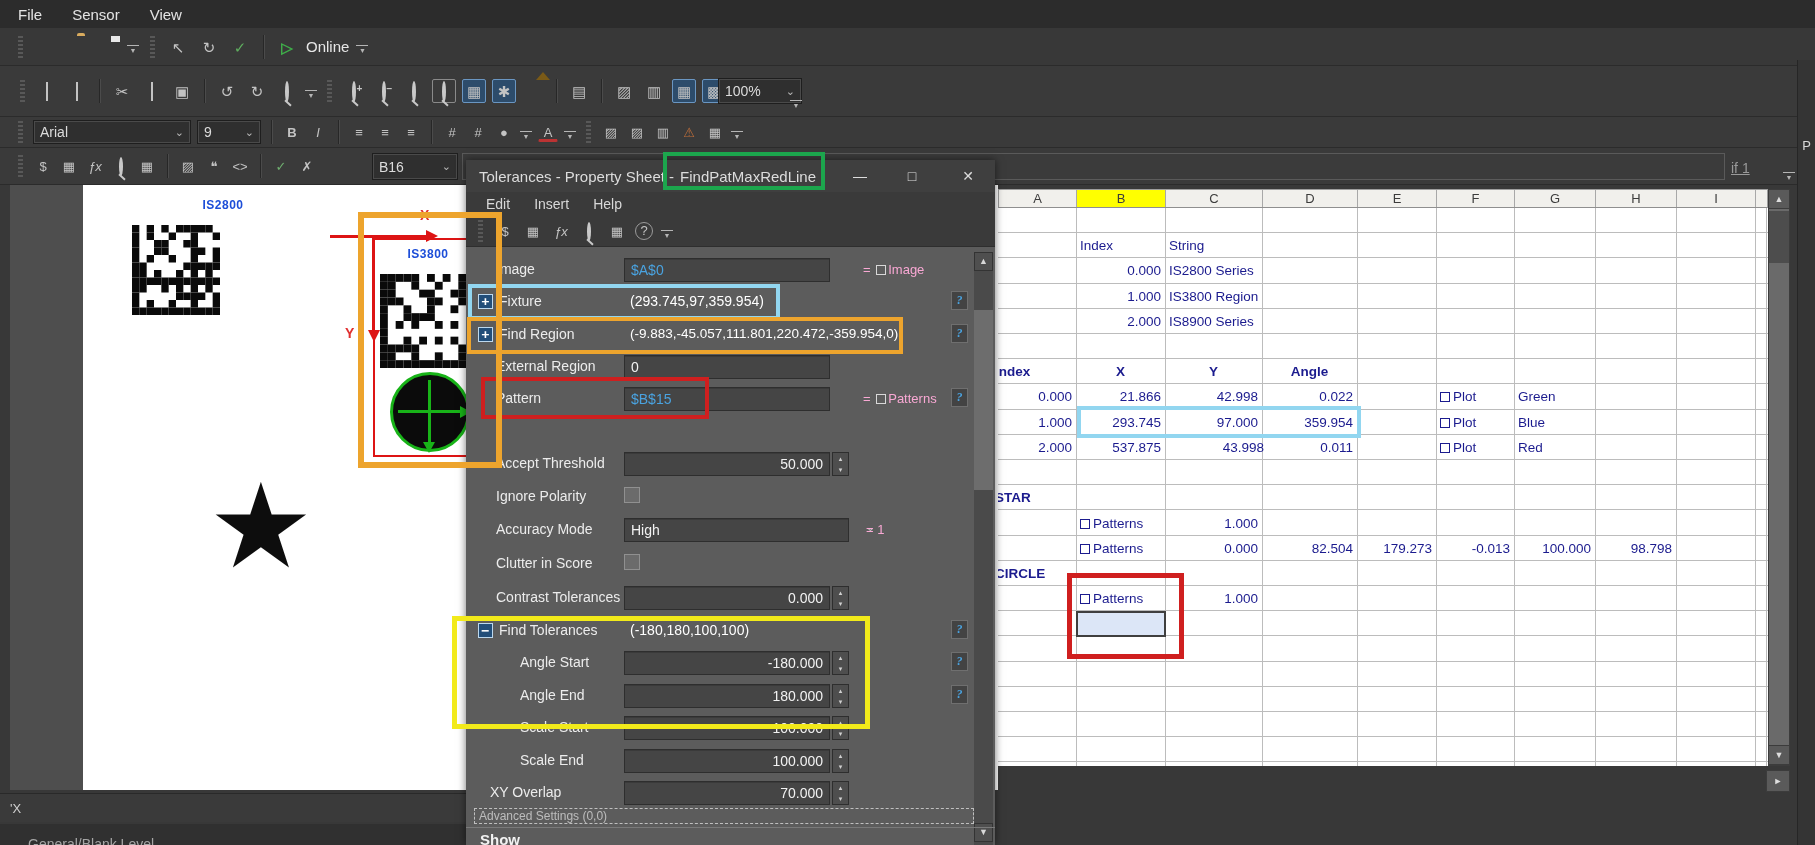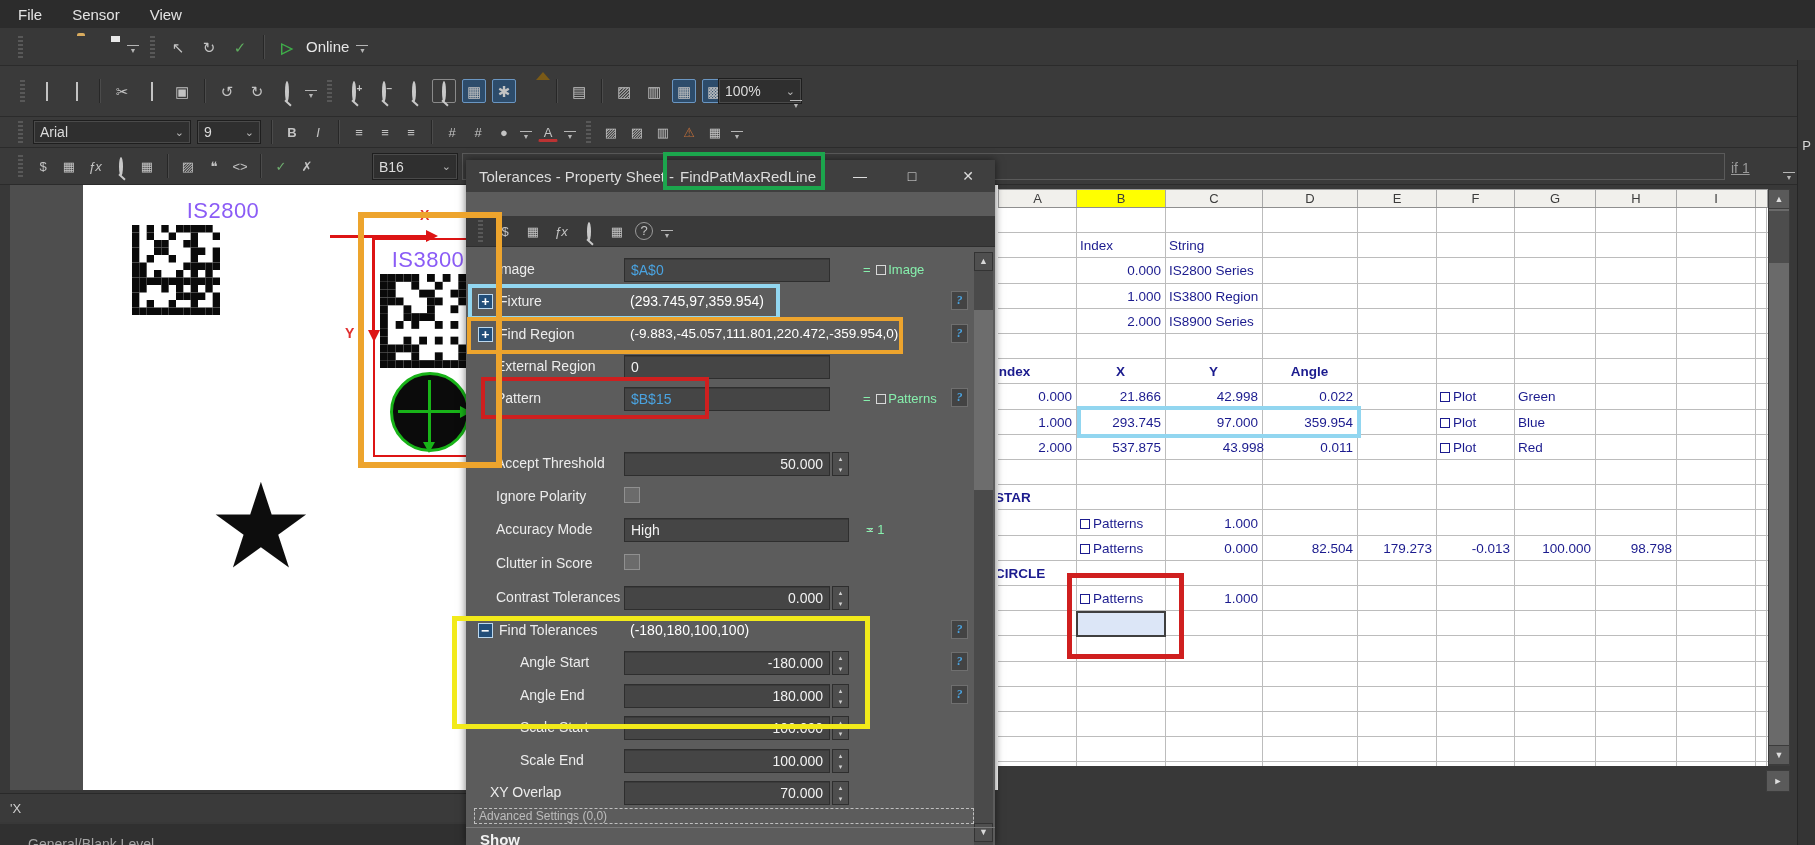--- a/index.html
+++ b/index.html
@@ -33,21 +33,21 @@
   .ic-save::before{content:"";position:absolute;left:3px;top:0;width:9px;height:6px;background:#e8e8e8}
   .ic-mag{width:11px;height:11px;border:2px solid #c9c9c9;border-radius:50%;position:relative;margin:4px auto}
   .ic-mag::after{content:"";position:absolute;right:-5px;bottom:-4px;width:8px;height:2px;background:#c9c9c9;transform:rotate(42deg)}
   .ic-mag i{position:absolute;left:0;top:0;width:11px;font:700 10px/11px "Liberation Sans",sans-serif;color:#c9c9c9;font-style:normal;text-align:center}
   .ic-img{width:18px;height:15px;margin:4px auto;background:#e8a33d;position:relative;overflow:hidden}
   .ic-img::after{content:"";position:absolute;left:2px;bottom:0;border-left:7px solid transparent;border-right:7px solid transparent;border-bottom:8px solid #7a5a17}
   .ic-sheets{width:14px;height:12px;margin:5px auto;border:1px solid #c3c3c3;background:#6a6a6a;box-shadow:3px -3px 0 -1px #9a9a9a}
   
   #viewport{left:10px;top:185px;width:988px;height:605px;background:#4e4e4e}
   #canvas{position:absolute;left:73px;top:0;width:915px;height:605px;background:#ffffff}
-  .canlabel{position:absolute;color:#8b5cf6;font-weight:400;font-size:22px;letter-spacing:.5px}
+  .canlabel{position:absolute;color:#1d4ed8;font-weight:700;font-size:12px;letter-spacing:.5px}
   #star{position:absolute;left:112px;top:282px;width:132px;font-size:118px;line-height:1;color:#0d0d0d;text-align:center}
   .dm{position:absolute;fill:#0a0a0a}
   .redline{position:absolute;background:#dd1414}
   .arr-r{position:absolute;width:0;height:0;border-top:6px solid transparent;border-bottom:6px solid transparent;border-left:12px solid #dd1414}
   .arr-d{position:absolute;width:0;height:0;border-left:6px solid transparent;border-right:6px solid transparent;border-top:12px solid #dd1414}
   .axis-label{position:absolute;color:#e03030;font-weight:700;font-size:14px}
   #redrect{position:absolute;left:290px;top:53px;width:115px;height:219px;border:2px solid #dd1414;box-sizing:border-box}
   #target{position:absolute;left:307px;top:187px;width:80px;height:80px;background:#0b0b0b;border:3px solid #18b318;border-radius:50%;box-sizing:border-box}
   .gline{position:absolute;background:#18b318}
   .garr-r{position:absolute;width:0;height:0;border-top:6px solid transparent;border-bottom:6px solid transparent;border-left:11px solid #18b318}
@@ -90,21 +90,21 @@
   .exp{position:absolute;left:12px;top:5px;width:15px;height:15px;background:#224e79;border:1px solid #bcd8ee;color:#fff;
        font:700 13px/13px "DejaVu Sans Mono",monospace;text-align:center;box-sizing:border-box}
   .fld{position:absolute;left:158px;top:1px;width:206px;height:24px;background:#454545;border:1px solid #2e2e2e;box-shadow:inset 0 1px 0 #3a3a3a;
        color:#f2f2f2;font-size:14px;line-height:22px;padding:0 6px;box-sizing:border-box;text-align:right;white-space:nowrap;overflow:hidden}
   .fld.ref{color:#4aa3e0;text-align:left}
   .fld.lft{text-align:left}
   .flatval{position:absolute;left:164px;top:4px;color:#ffffff;font-size:14px;white-space:nowrap}
   .spin{position:absolute;left:366px;top:1px;width:17px;height:24px;background:#4e4e4e;border:1px solid #2e2e2e;box-sizing:border-box;color:#d0d0d0;font-size:7px;text-align:center;line-height:11px}
   .chk{position:absolute;left:158px;top:3px;width:16px;height:16px;background:#6b6b6b;border:1px solid #909090;box-sizing:border-box}
   .ddcaret{position:absolute;right:6px;top:4px;color:#c0c0c0;font-size:11px}
-  .suffix{position:absolute;left:397px;top:5px;color:#86efac;font-size:13px;white-space:nowrap}
+  .suffix{position:absolute;left:397px;top:5px;color:#f9a8d4;font-size:13px;white-space:nowrap}
   .suffix .sqw{display:inline-block;width:8px;height:8px;border:1px solid #d8d8d8;margin:0 2px;vertical-align:-1px}
   .help{position:absolute;left:485px;top:2px;width:17px;height:19px;background:#434343;border:1px solid #6f6f6f;box-sizing:border-box;
         color:#4aa3e0;font:italic 700 12px/16px "Liberation Serif",serif;text-align:center}
   #dscroll{position:absolute;left:508px;top:92px;width:19px;height:593px;background:#4a4a4a}
   .dsbtn{position:absolute;left:508px;width:19px;height:19px;background:#4f4f4f;border:1px solid #333;color:#d8d8d8;font-size:9px;text-align:center;line-height:17px;box-sizing:border-box}
   #dthumb{position:absolute;left:508px;top:150px;width:19px;height:180px;background:#6d6d6d}
   #advrow{position:absolute;left:8px;top:648px;width:500px;height:16px;border:1px dashed #d8d8d8;box-sizing:border-box;
           color:#d4d4d4;font-size:12px;line-height:14px;padding-left:4px;opacity:.8;white-space:nowrap;overflow:hidden}
   #dlg-divider{position:absolute;left:0;top:667px;width:529px;height:1px;background:#7a7a7a}
   #showlbl{position:absolute;left:14px;top:671px;color:#f2f2f2;font-weight:700;font-size:15px}
@@ -510,20 +510,25 @@
 
 <div id="dlg" class="abs">
   <div id="dlg-title">
     <span>Tolerances - Property Sheet -</span>
     <span style="margin-left:6px">FindPatMaxRedLine</span>
   </div>
   <span class="winbtn" style="left:372px">—</span>
   <span class="winbtn" style="left:424px">□</span>
   <span class="winbtn" style="left:480px">✕</span>
 
+  <div id="dlg-menu">
+    <span>Edit</span>
+    <span>Insert</span>
+    <span>Help</span>
+  </div>
 
   <div id="dlg-tools">
     <span class="grip"></span>
     <span class="tico small">$</span>
     <span class="tico small">▦</span>
     <span class="tico small" style="font-style:italic">ƒx</span>
     <span class="tico small"><span class="ic-mag" style="margin-top:3px"></span></span>
     <span class="tico small">▦</span>
     <span class="tico small" style="border:1px solid #9a9a9a;border-radius:50%;width:18px;height:18px;line-height:16px">?</span>
     <span class="caretbtn" style="font-size:7px">▼</span>

